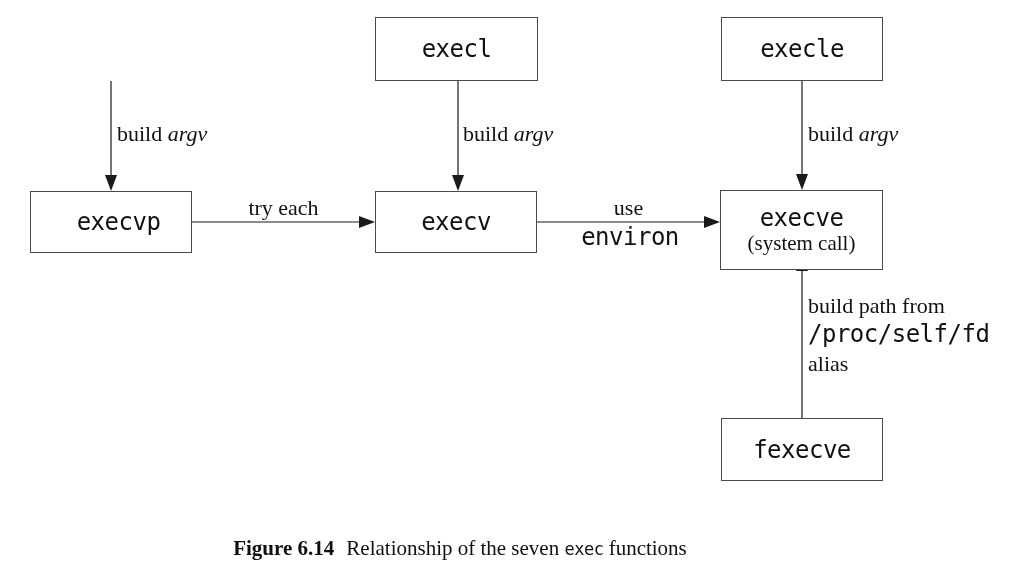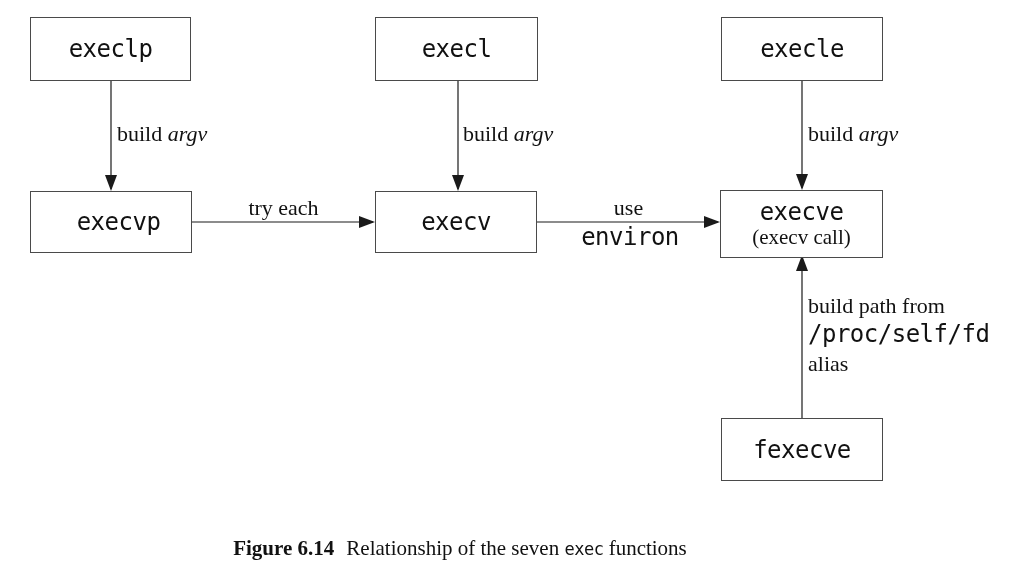--- a/index.html
+++ b/index.html
@@ -15,21 +15,21 @@
     box-sizing:border-box; text-align:center;
   }
   .node .label { font-family:"DejaVu Sans Mono", monospace; font-size:24px; line-height:26px; letter-spacing:-0.5px; }
   .node .sublabel { font-family:"Liberation Serif", serif; font-size:21px; line-height:24px; }
 
   .node-execlp  { left:30px;  top:17px;  width:161px; height:64px; }
   .node-execl   { left:375px; top:17px;  width:163px; height:64px; }
   .node-execle  { left:721px; top:17px;  width:162px; height:64px; }
   .node-execvp  { left:30px;  top:191px; width:162px; height:62px;padding-left:15px; }
   .node-execv   { left:375px; top:191px; width:162px; height:62px; }
-  .node-execve  { left:720px; top:190px; width:163px; height:68px; }
+  .node-execve  { left:720px; top:190px; width:163px; height:80px; }
   .node-fexecve { left:721px; top:418px; width:162px; height:63px; }
 
   .edge-label { position:absolute; font-size:22px; line-height:26px; white-space:nowrap; }
   .em { font-style:italic; }
   .code { font-family:"DejaVu Sans Mono", monospace; font-size:24px; letter-spacing:-0.5px; }
 
   .lbl-build-argv-1 { left:117px; top:121px; }
   .lbl-build-argv-2 { left:463px; top:121px; }
   .lbl-build-argv-3 { left:808px; top:121px; }
 
@@ -60,38 +60,35 @@
       </marker>
     </defs>
     <line x1="111" y1="81" x2="111" y2="189" stroke="#1a1a1a" stroke-width="1.2" marker-end="url(#arrowhead)"></line>
     <line x1="458" y1="81" x2="458" y2="189" stroke="#1a1a1a" stroke-width="1.2" marker-end="url(#arrowhead)"></line>
     <line x1="802" y1="81" x2="802" y2="188" stroke="#1a1a1a" stroke-width="1.2" marker-end="url(#arrowhead)"></line>
     <line x1="192" y1="222" x2="373" y2="222" stroke="#1a1a1a" stroke-width="1.2" marker-end="url(#arrowhead)"></line>
     <line x1="537" y1="222" x2="718" y2="222" stroke="#1a1a1a" stroke-width="1.2" marker-end="url(#arrowhead)"></line>
     <line x1="802" y1="418" x2="802" y2="257" stroke="#1a1a1a" stroke-width="1.2" marker-end="url(#arrowhead)"></line>
   </svg>
 
-  <div class="node node-execlp">
-    <span class="label">execlp</span>
-  </div>
   <div class="node node-execl">
     <span class="label">execl</span>
   </div>
   <div class="node node-execle">
     <span class="label">execle</span>
   </div>
   <div class="node node-execvp">
     <span class="label">execvp</span>
   </div>
   <div class="node node-execv">
     <span class="label">execv</span>
   </div>
   <div class="node node-execve">
     <span class="label">execve</span>
-    <span class="sublabel">(execv call)</span>
+    <span class="sublabel">(system call)</span>
   </div>
   <div class="node node-fexecve">
     <span class="label">fexecve</span>
   </div>
 
   <div class="edge-label lbl-build-argv-1">
     <span>build</span>
     <span class="em">argv</span>
   </div>
   <div class="edge-label lbl-build-argv-2">

